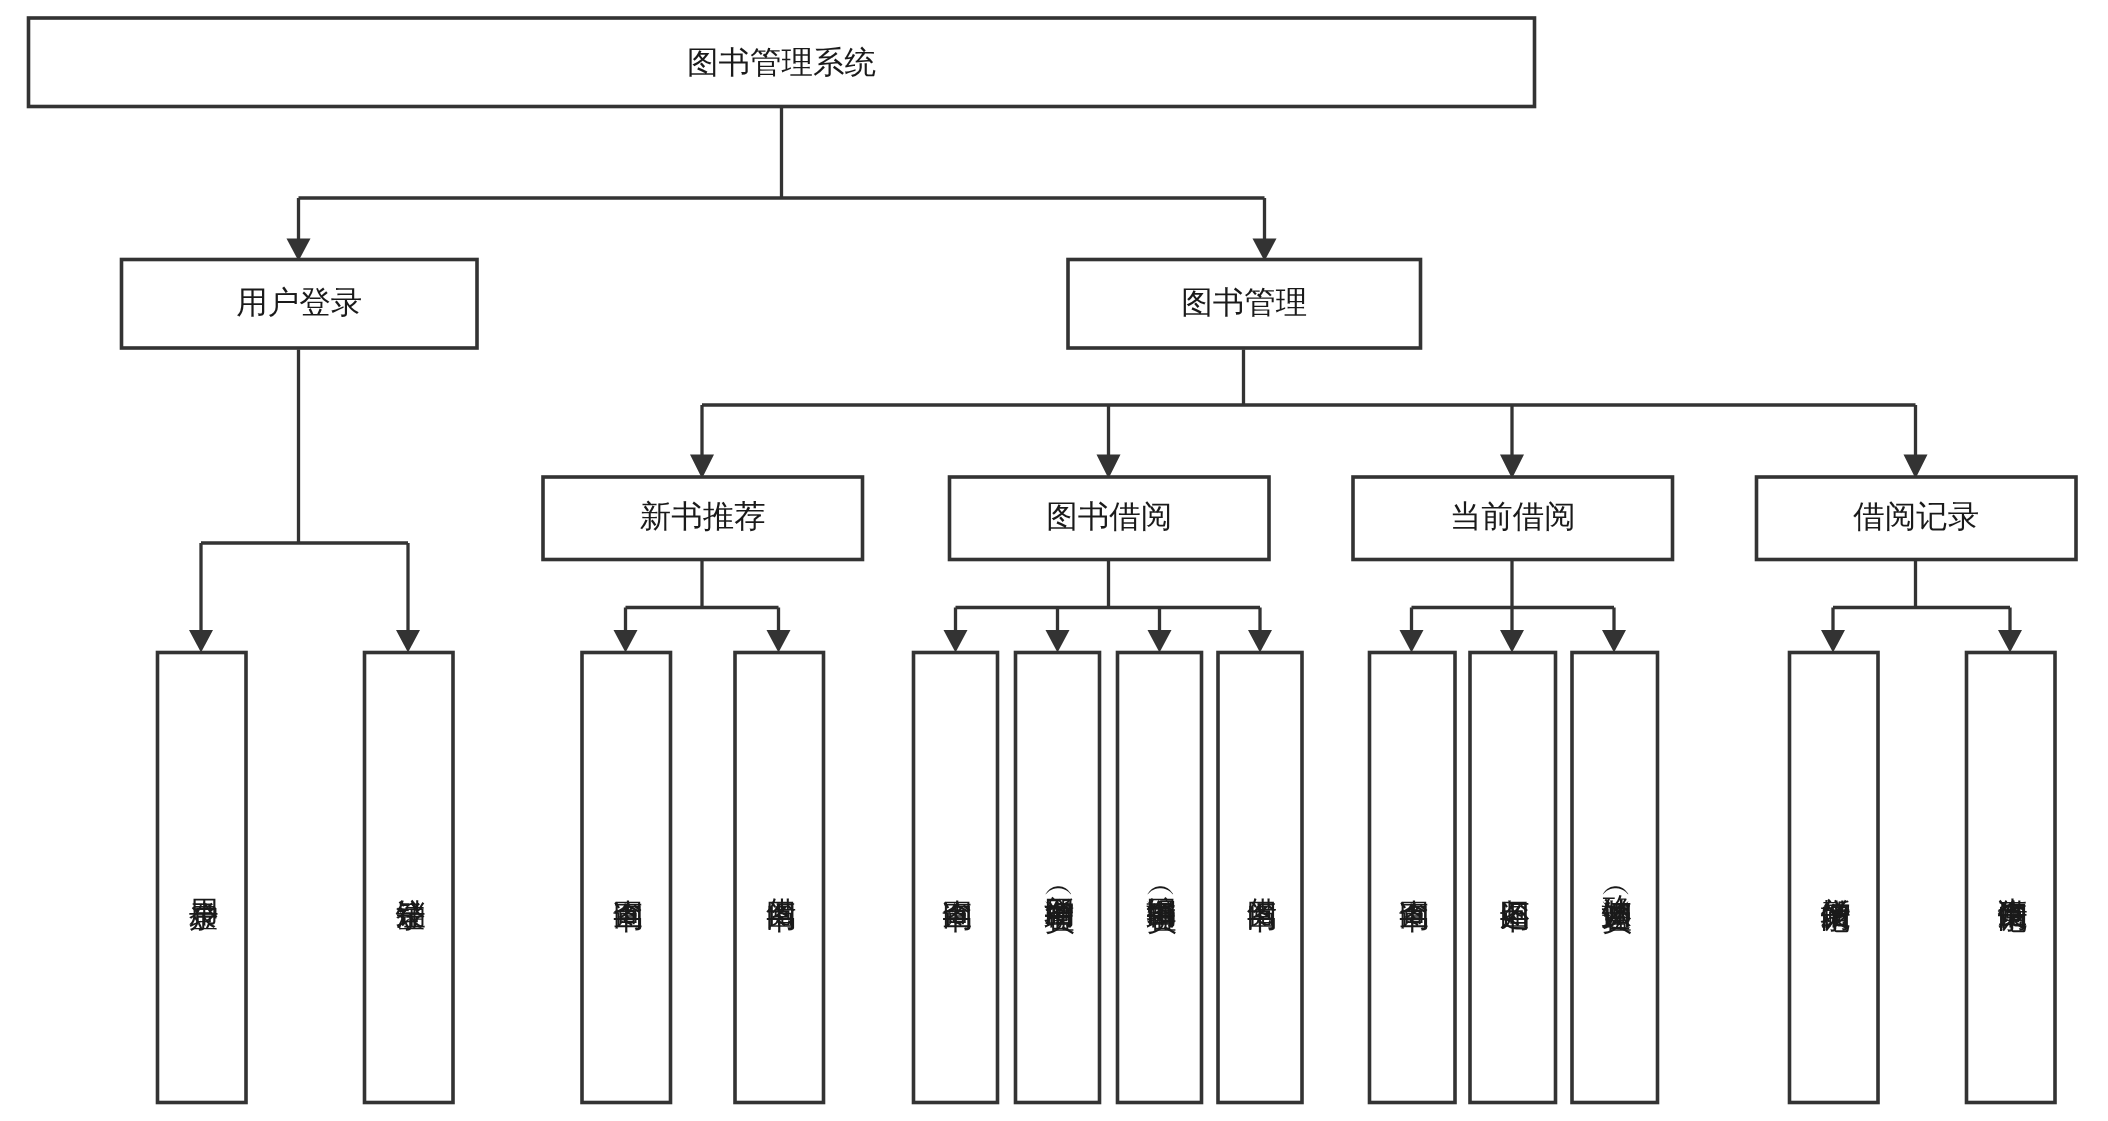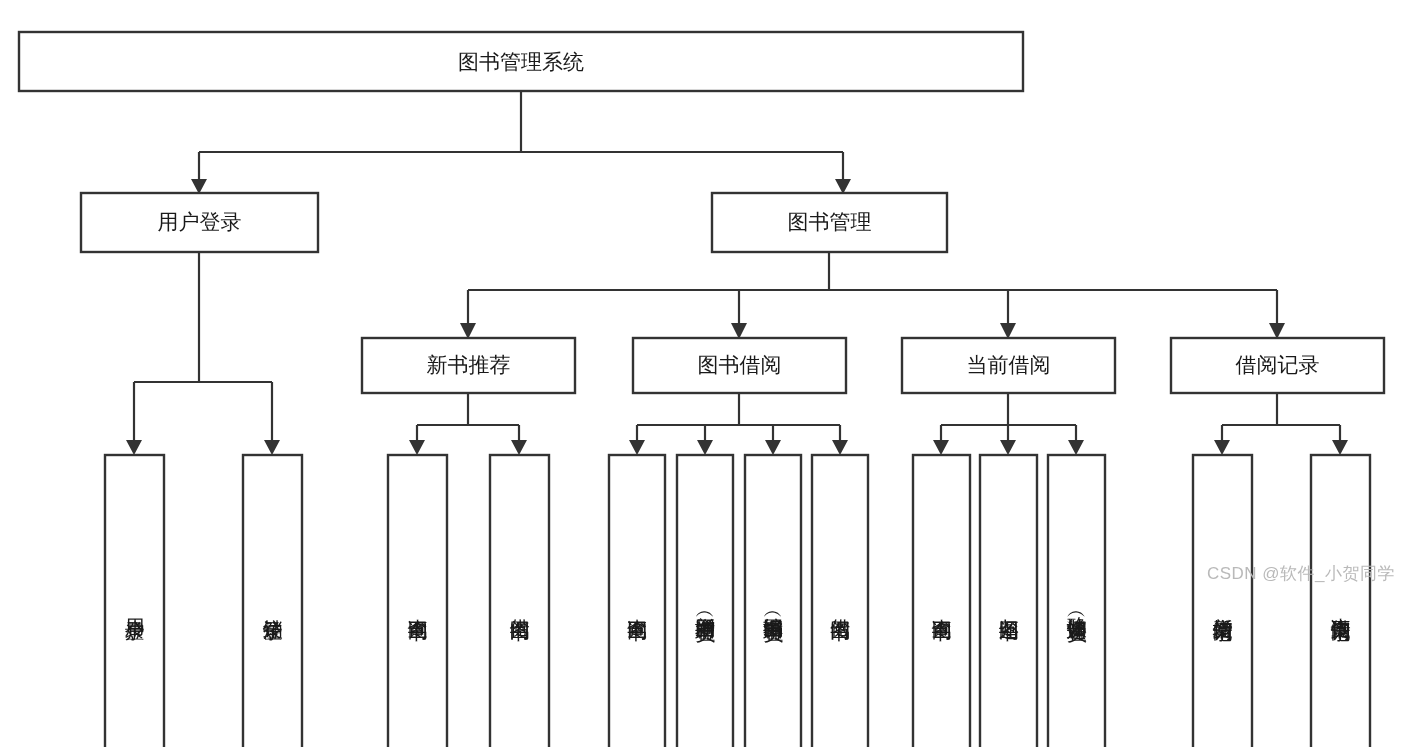--- a/index.html
+++ b/index.html
@@ -11,21 +11,20 @@
     width: 1405px;
     height: 747px;
     font-family: "Liberation Sans", "DejaVu Sans", sans-serif;
     overflow: hidden;
     position: relative;
   }
   #diagram-root {
     position: relative;
     width: 1405px;
     height: 571px;
-    margin-top: 20px;
   }
   svg.diagram-canvas {
     position: absolute;
     left: 0;
     top: 0;
     width: 1405px;
     height: 747px;
     display: block;
   }
   .node-box {
@@ -212,14 +211,13 @@
   <div class="leaf-label-wrap" style="left:745px; top:435px; width:56px; height:300px;">编辑图书（管理员）</div>
   <div class="leaf-label-wrap" style="left:812px; top:435px; width:56px; height:300px;">借阅图书</div>
 
   <div class="leaf-label-wrap" style="left:913px; top:435px; width:57px; height:300px;">查询图书</div>
   <div class="leaf-label-wrap" style="left:980px; top:435px; width:57px; height:300px;">归还图书</div>
   <div class="leaf-label-wrap" style="left:1048px; top:435px; width:57px; height:300px;">确认归还（管理员）</div>
 
   <div class="leaf-label-wrap" style="left:1193px; top:435px; width:59px; height:300px;">新增借阅记录</div>
   <div class="leaf-label-wrap" style="left:1311px; top:435px; width:59px; height:300px;">查询借阅记录</div>
 
-  <div class="watermark">CSDN @软件_小贺同学</div>
 </div>
 
 </body></html>

